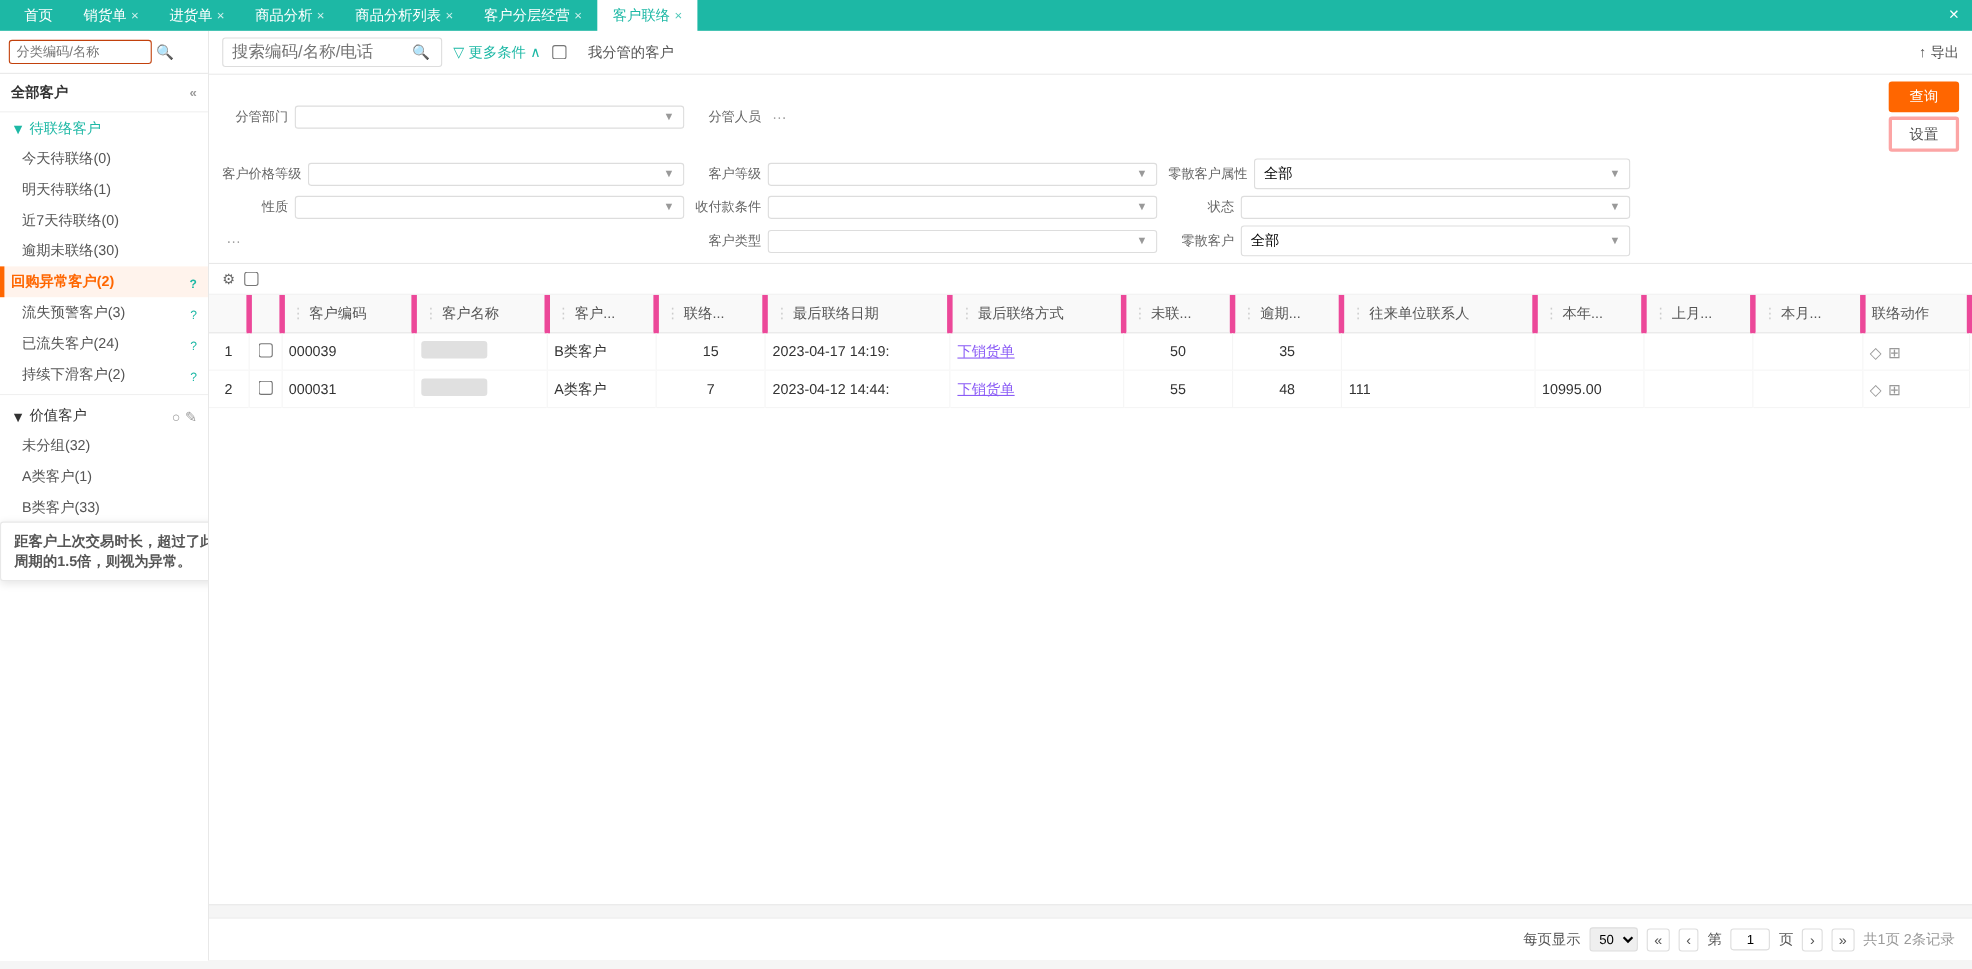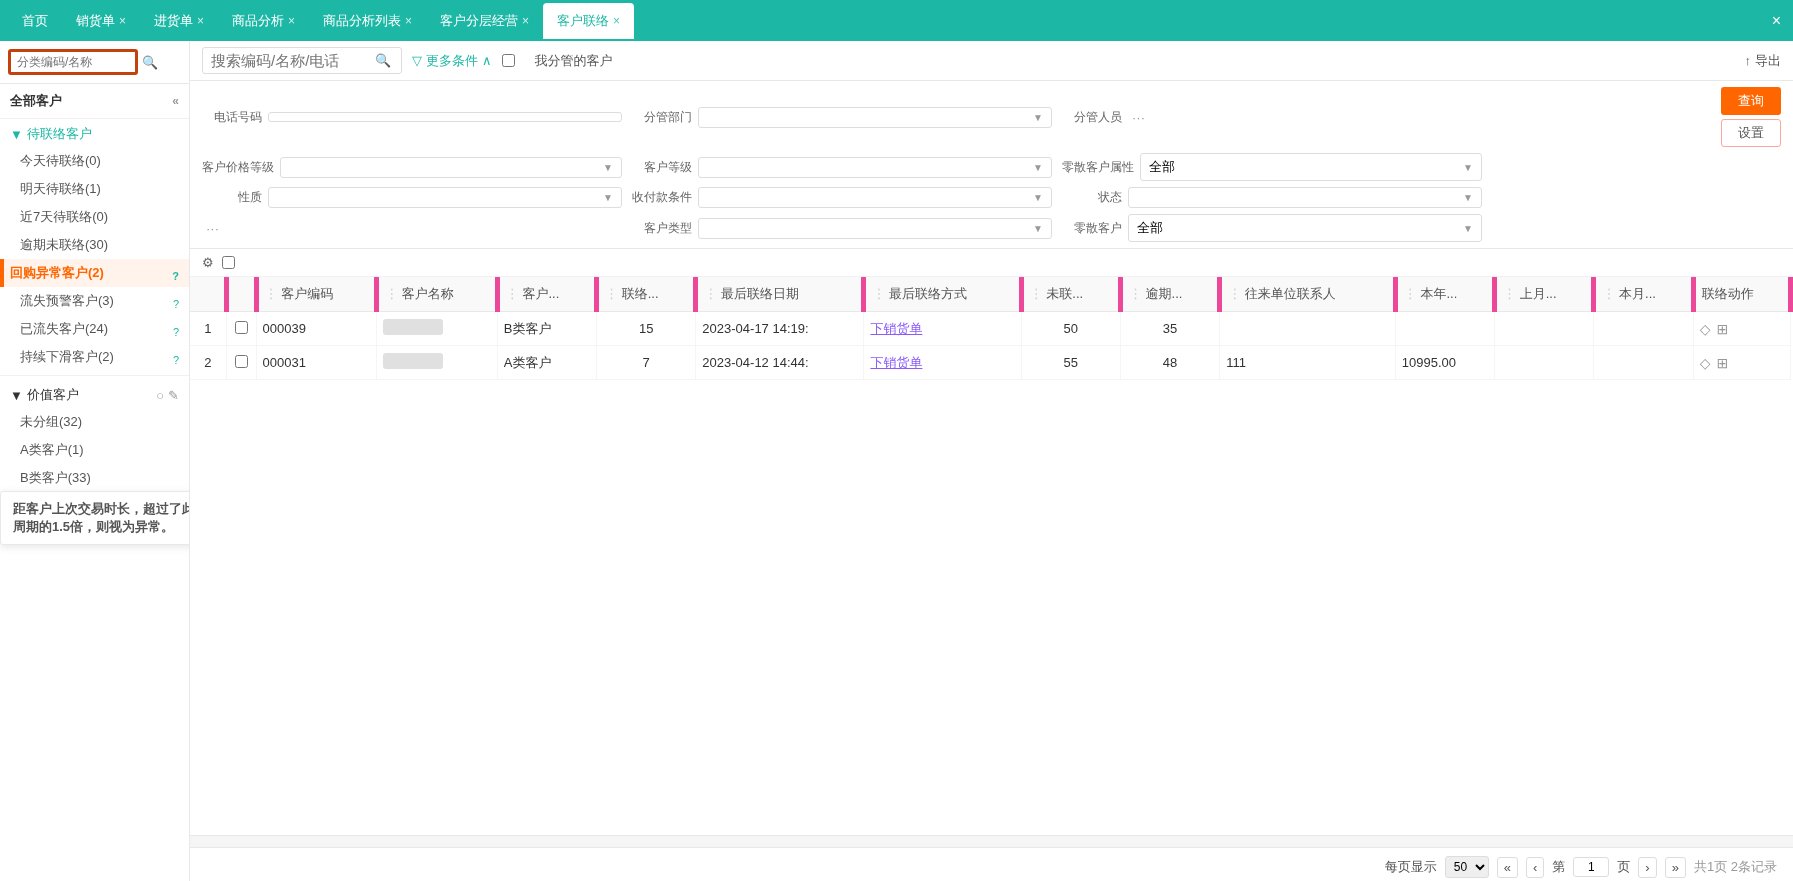--- a/index.html
+++ b/index.html
@@ -1,21 +1,21 @@
 <!DOCTYPE html>
 <html><head>
   <meta charset="utf-8">
   <style>
     * { box-sizing: border-box; margin: 0; padding: 0; font-family: 'Microsoft YaHei', sans-serif; font-size: 13px; }
     body { background: #f5f5f5; overflow: hidden; width: 1793px; height: 881px; }
 
     
     .top-nav {
       background: #1db8a5;
-      height: 41px;
+      height: 28px;
       display: flex;
       align-items: center;
       padding: 0 8px;
       color: white;
       position: relative;
     }
     .nav-item {
       padding: 0 14px;
       height: 36px;
       display: flex;
@@ -58,21 +58,21 @@
       overflow-y: auto;
     }
     .sidebar-search {
       padding: 8px;
       border-bottom: 1px solid #e8e8e8;
       display: flex;
       align-items: center;
       gap: 4px;
     }
     .sidebar-search input {
-      border: 3px solid #c2410c;
+      border: 1px solid #c2410c;
       border-radius: 3px;
       padding: 3px 6px;
       width: 130px;
       font-size: 12px;
     }
     .sidebar-search-icon { color: #999; cursor: pointer; }
 
     .sidebar-header {
       display: flex;
       align-items: center;
@@ -250,21 +250,21 @@
       color: white;
       border: none;
       border-radius: 3px;
       padding: 5px 16px;
       cursor: pointer;
       font-size: 13px;
     }
     .btn-settings {
       background: white;
       color: #555;
-      border: 1px solid #fca5a5;
+      border: 3px solid #fca5a5;
       border-radius: 3px;
       padding: 4px 16px;
       cursor: pointer;
       font-size: 13px;
     }
 
     
     .table-area {
       flex: 1;
       background: white;
@@ -516,24 +516,20 @@
       </label>
       <div class="filter-export">
         <span>↑</span>
         <span>导出</span>
       </div>
     </div>
 
     <div class="filter-rows">
 
       <div class="filter-row">
-        <div class="filter-field">
-          <span class="filter-label">电话号码</span>
-          <div class="filter-input" style="min-width:200px;"></div>
-        </div>
         <div class="filter-field">
           <span class="filter-label">分管部门</span>
           <div class="filter-input" style="min-width:220px;">
             <span></span>
               <span class="arrow">▼</span>
           </div>
         </div>
         <div class="filter-field">
           <span class="filter-label">分管人员</span>
           <span class="filter-dots">···</span>

